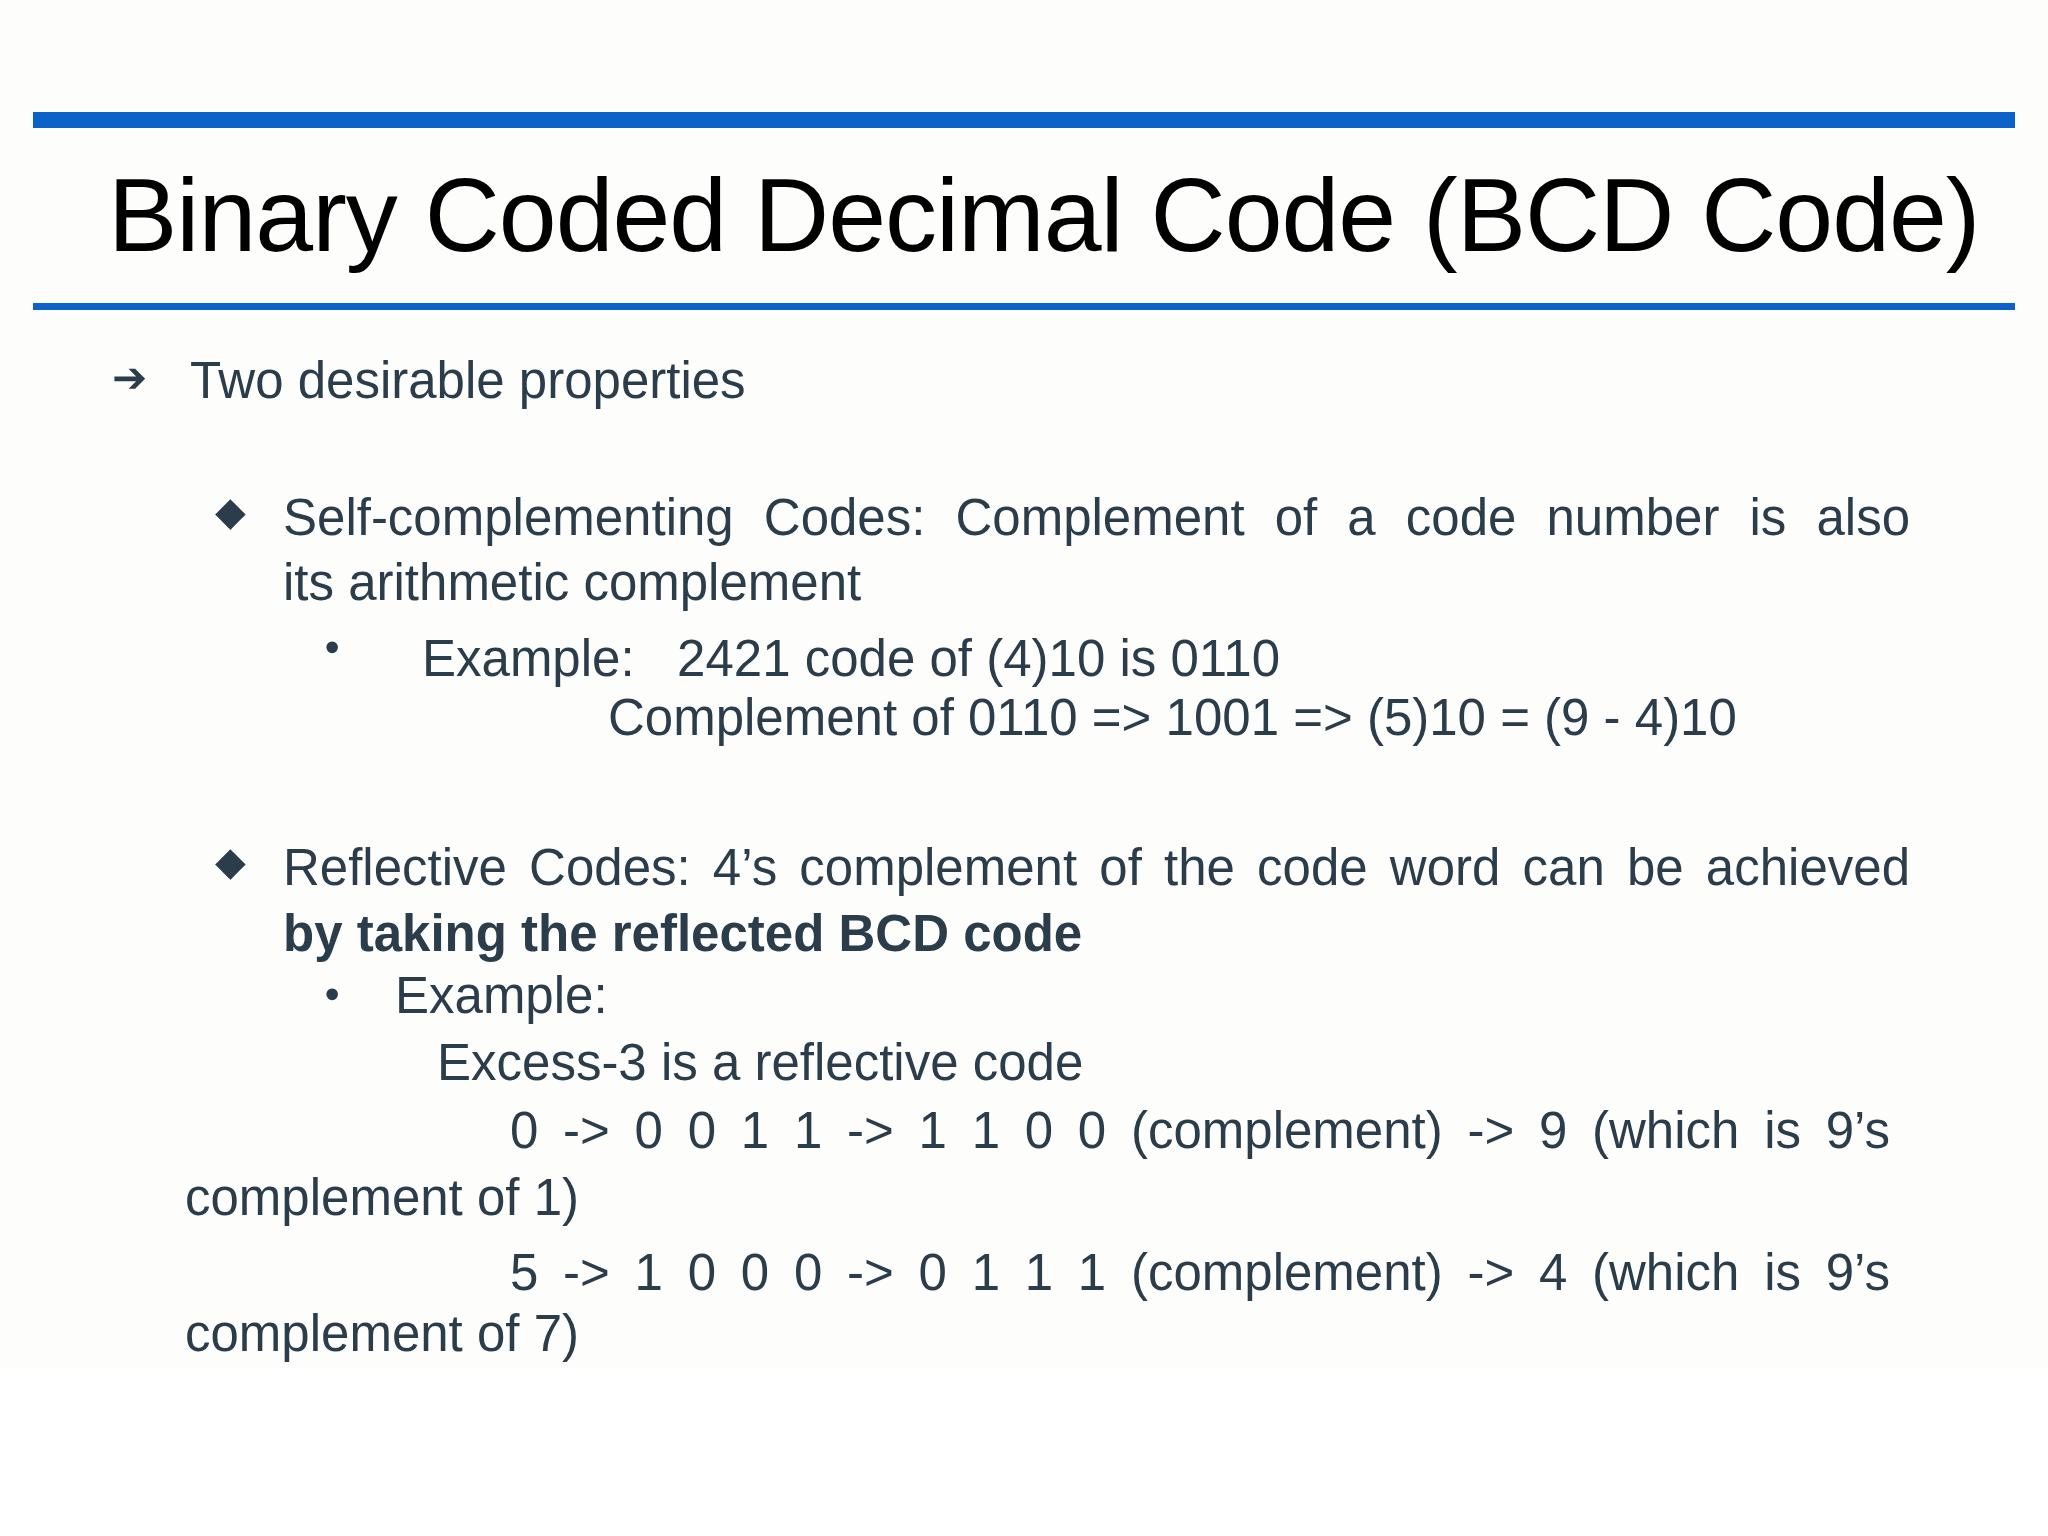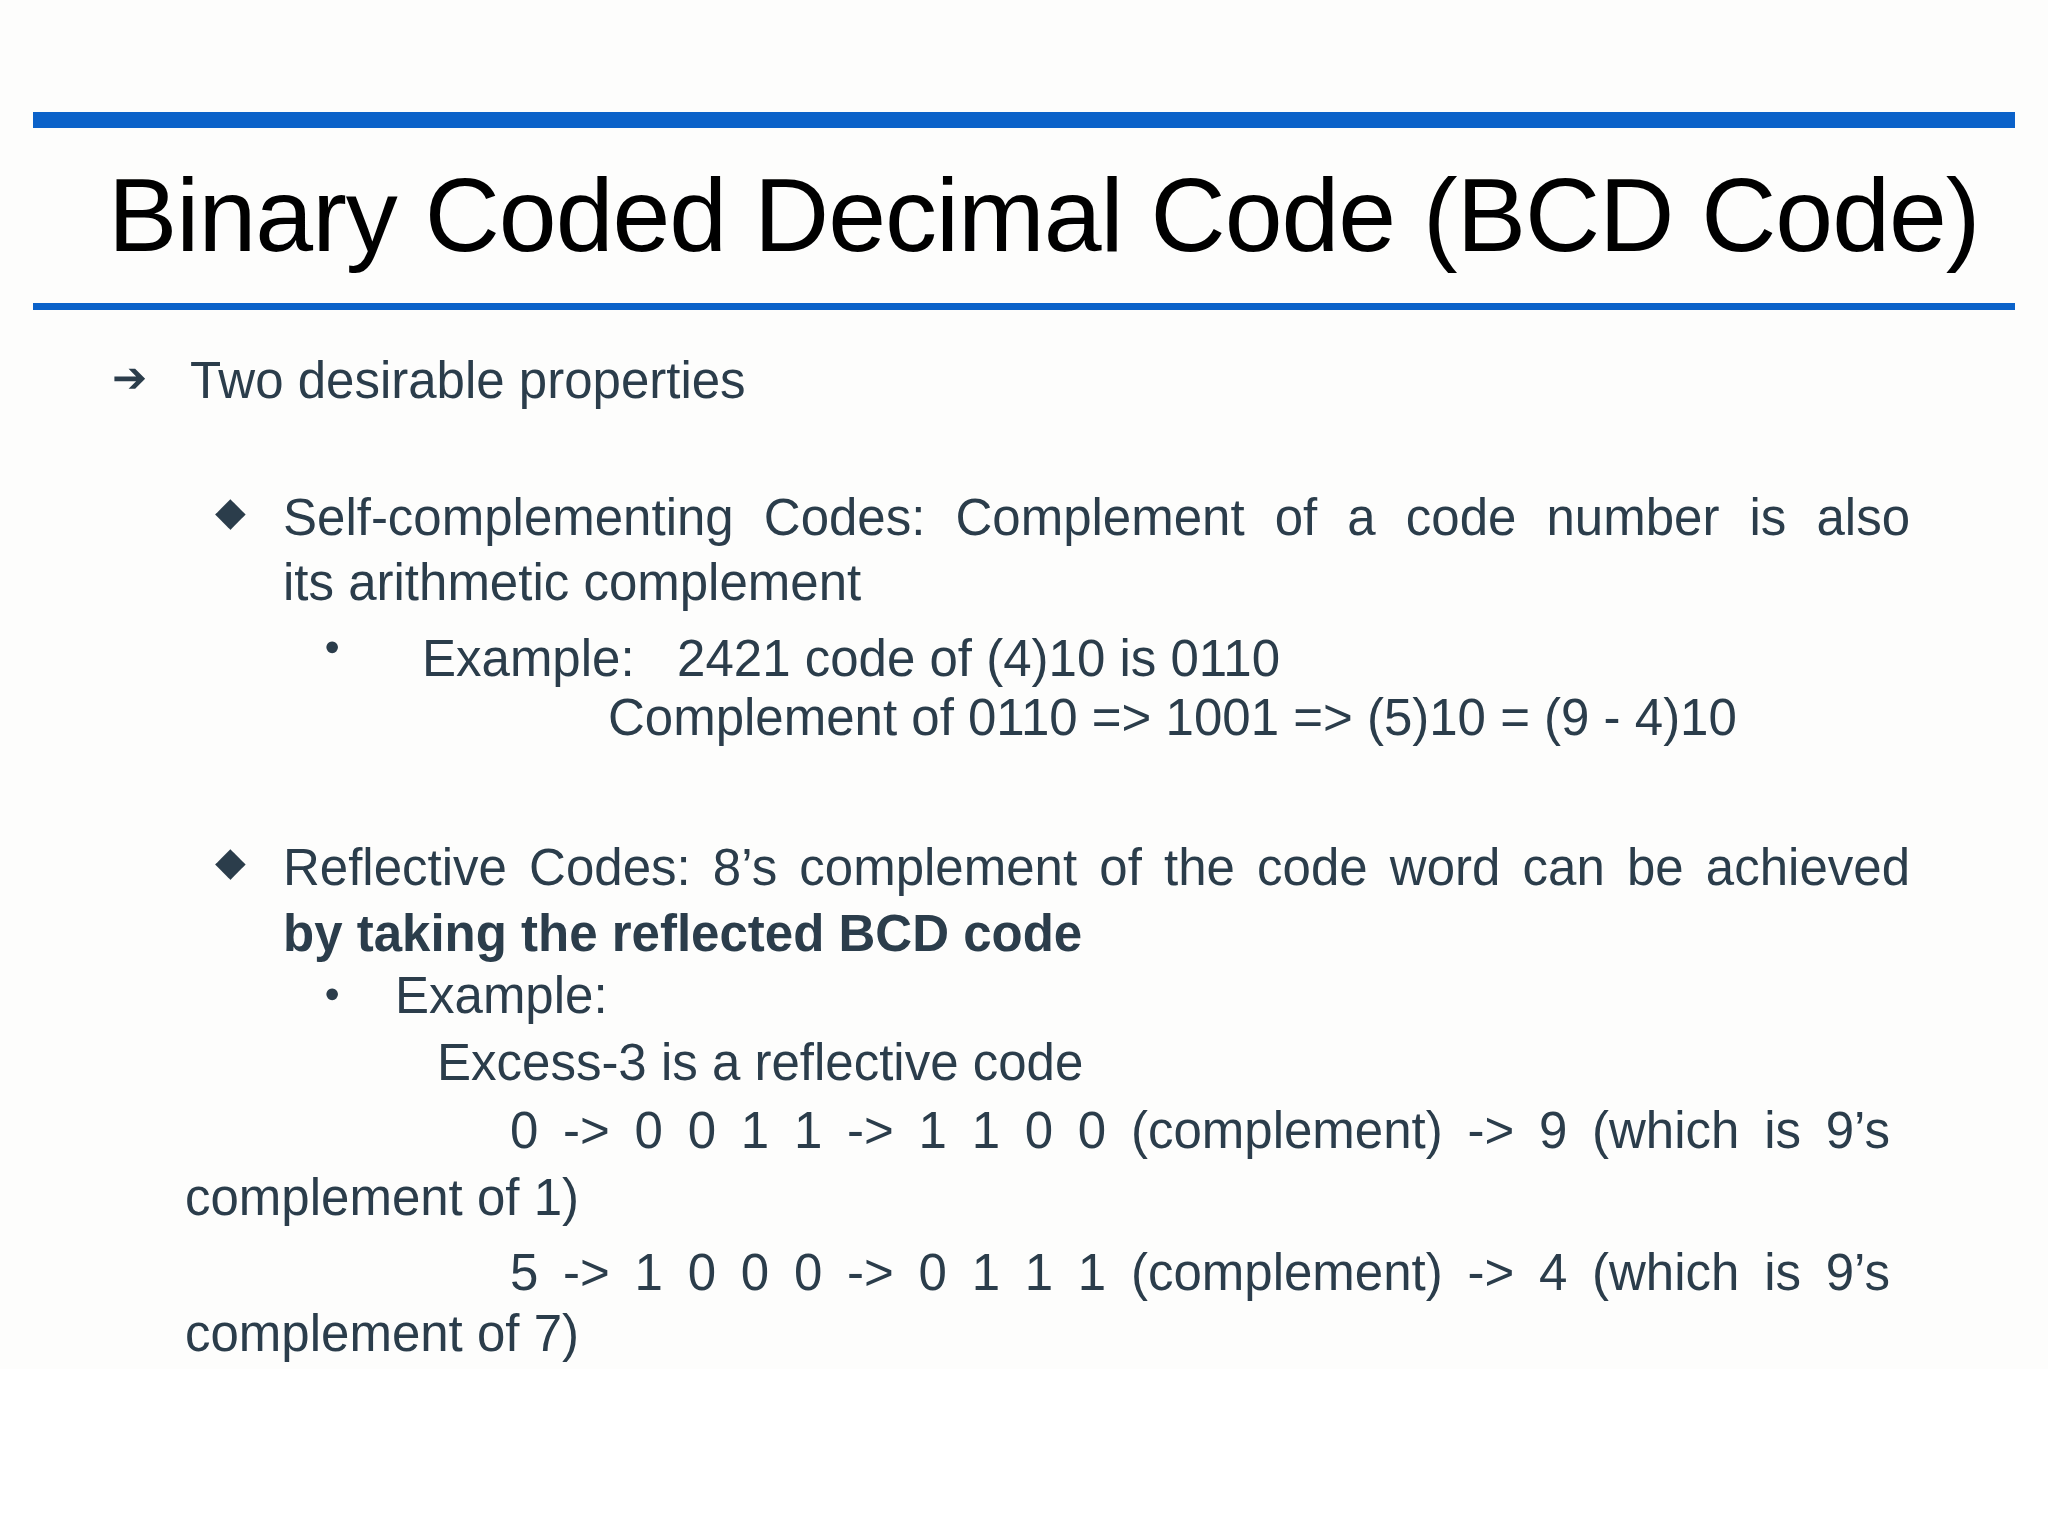--- a/index.html
+++ b/index.html
@@ -61,21 +61,21 @@
 
   <span class="glyph diamond" style="top:486px;">◆</span>
   <div class="t just" style="left:283px;top:486px;width:1627px;">Self-complementing Codes: Complement of a code number is also</div>
   <div class="t" style="left:283px;top:551px;">its arithmetic complement</div>
 
   <span class="glyph dot" style="top:630px;">●</span>
   <div class="t pre" style="left:395px;top:627px;margin-left:27px;">Example:   2421 code of (4)10 is 0110</div>
   <div class="t" style="left:608px;top:686px;">Complement of 0110 =&gt; 1001 =&gt; (5)10 = (9 - 4)10</div>
 
   <span class="glyph diamond" style="top:836px;">◆</span>
-  <div class="t just" style="left:283px;top:836px;width:1627px;">Reflective Codes: 8’s complement of the code word can be achieved</div>
+  <div class="t just" style="left:283px;top:836px;width:1627px;">Reflective Codes: 4’s complement of the code word can be achieved</div>
   <div class="t" style="left:283px;top:902px;font-weight:bold;">by taking the reflected BCD code</div>
 
   <span class="glyph dot" style="top:977px;">●</span>
   <div class="t" style="left:395px;top:964px;">Example:</div>
   <div class="t" style="left:437px;top:1031px;">Excess-3 is a reflective code</div>
 
   <div class="t just" style="left:510px;top:1099px;width:1380px;">0 -&gt; 0 0 1 1 -&gt; 1 1 0 0 (complement) -&gt; 9  (which is 9’s</div>
   <div class="t" style="left:185px;top:1166px;">complement of 1)</div>
   <div class="t just" style="left:510px;top:1241px;width:1380px;">5 -&gt; 1 0 0 0 -&gt; 0 1 1 1 (complement) -&gt; 4  (which is 9’s</div>
   <div class="t" style="left:185px;top:1302px;">complement of 7)</div>

